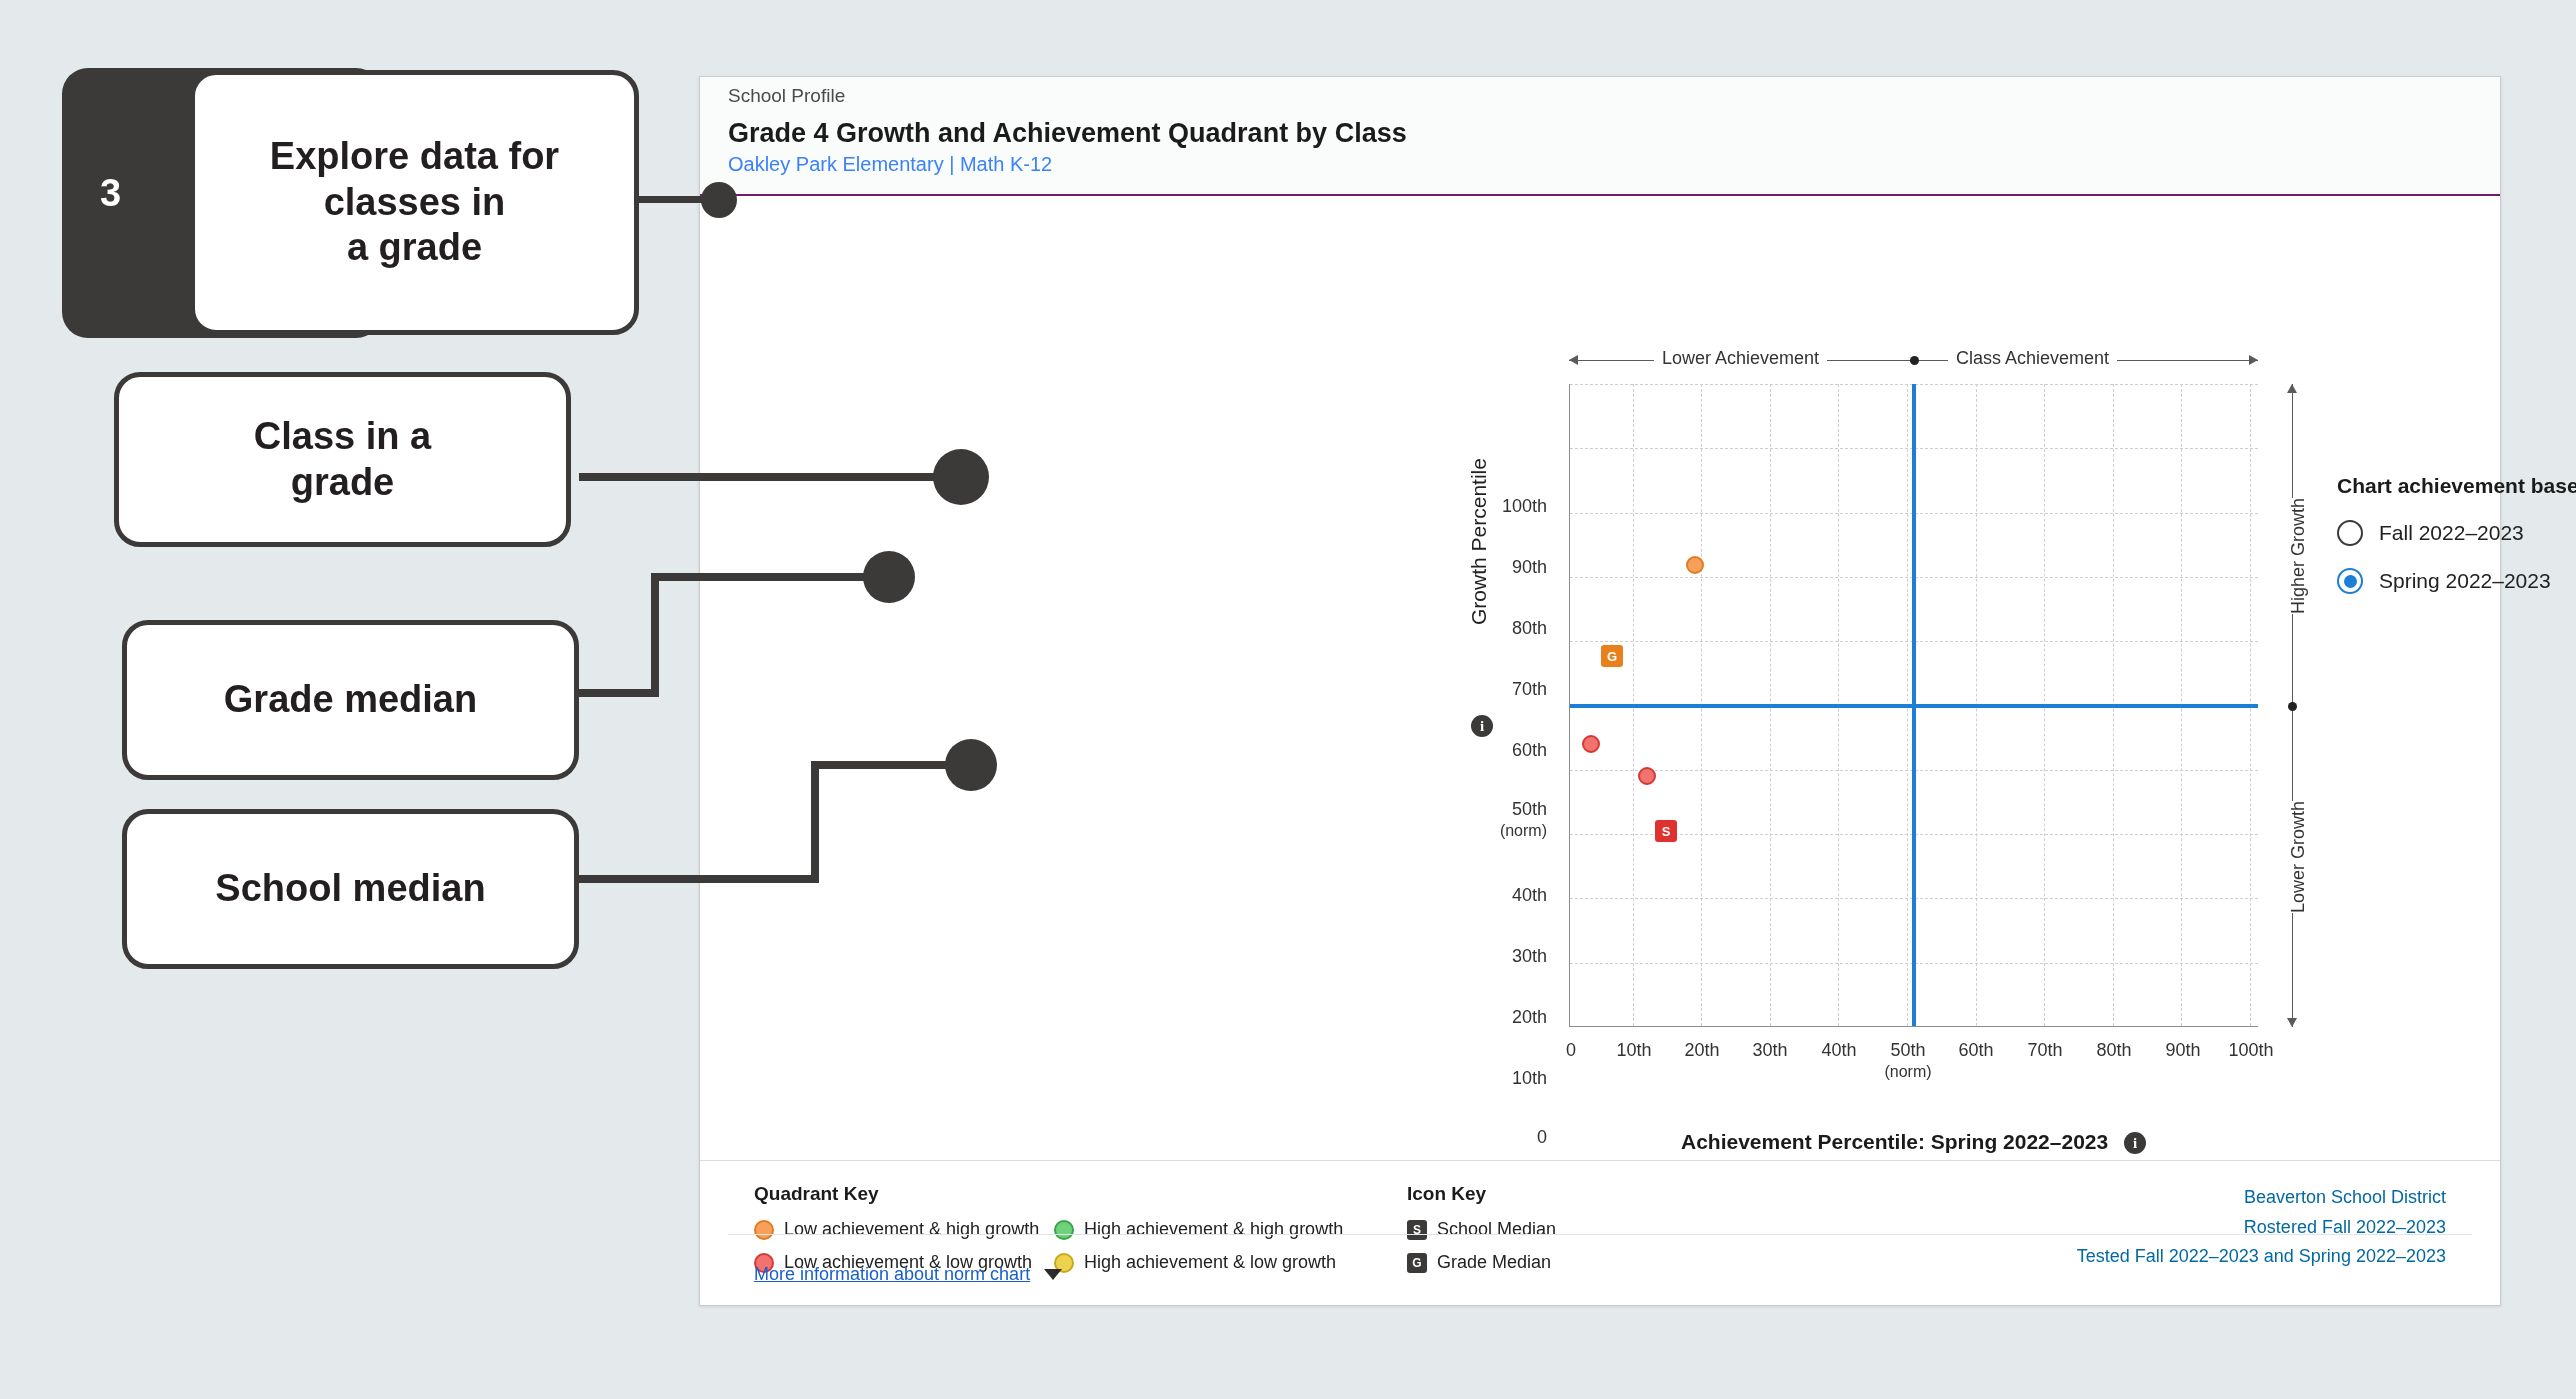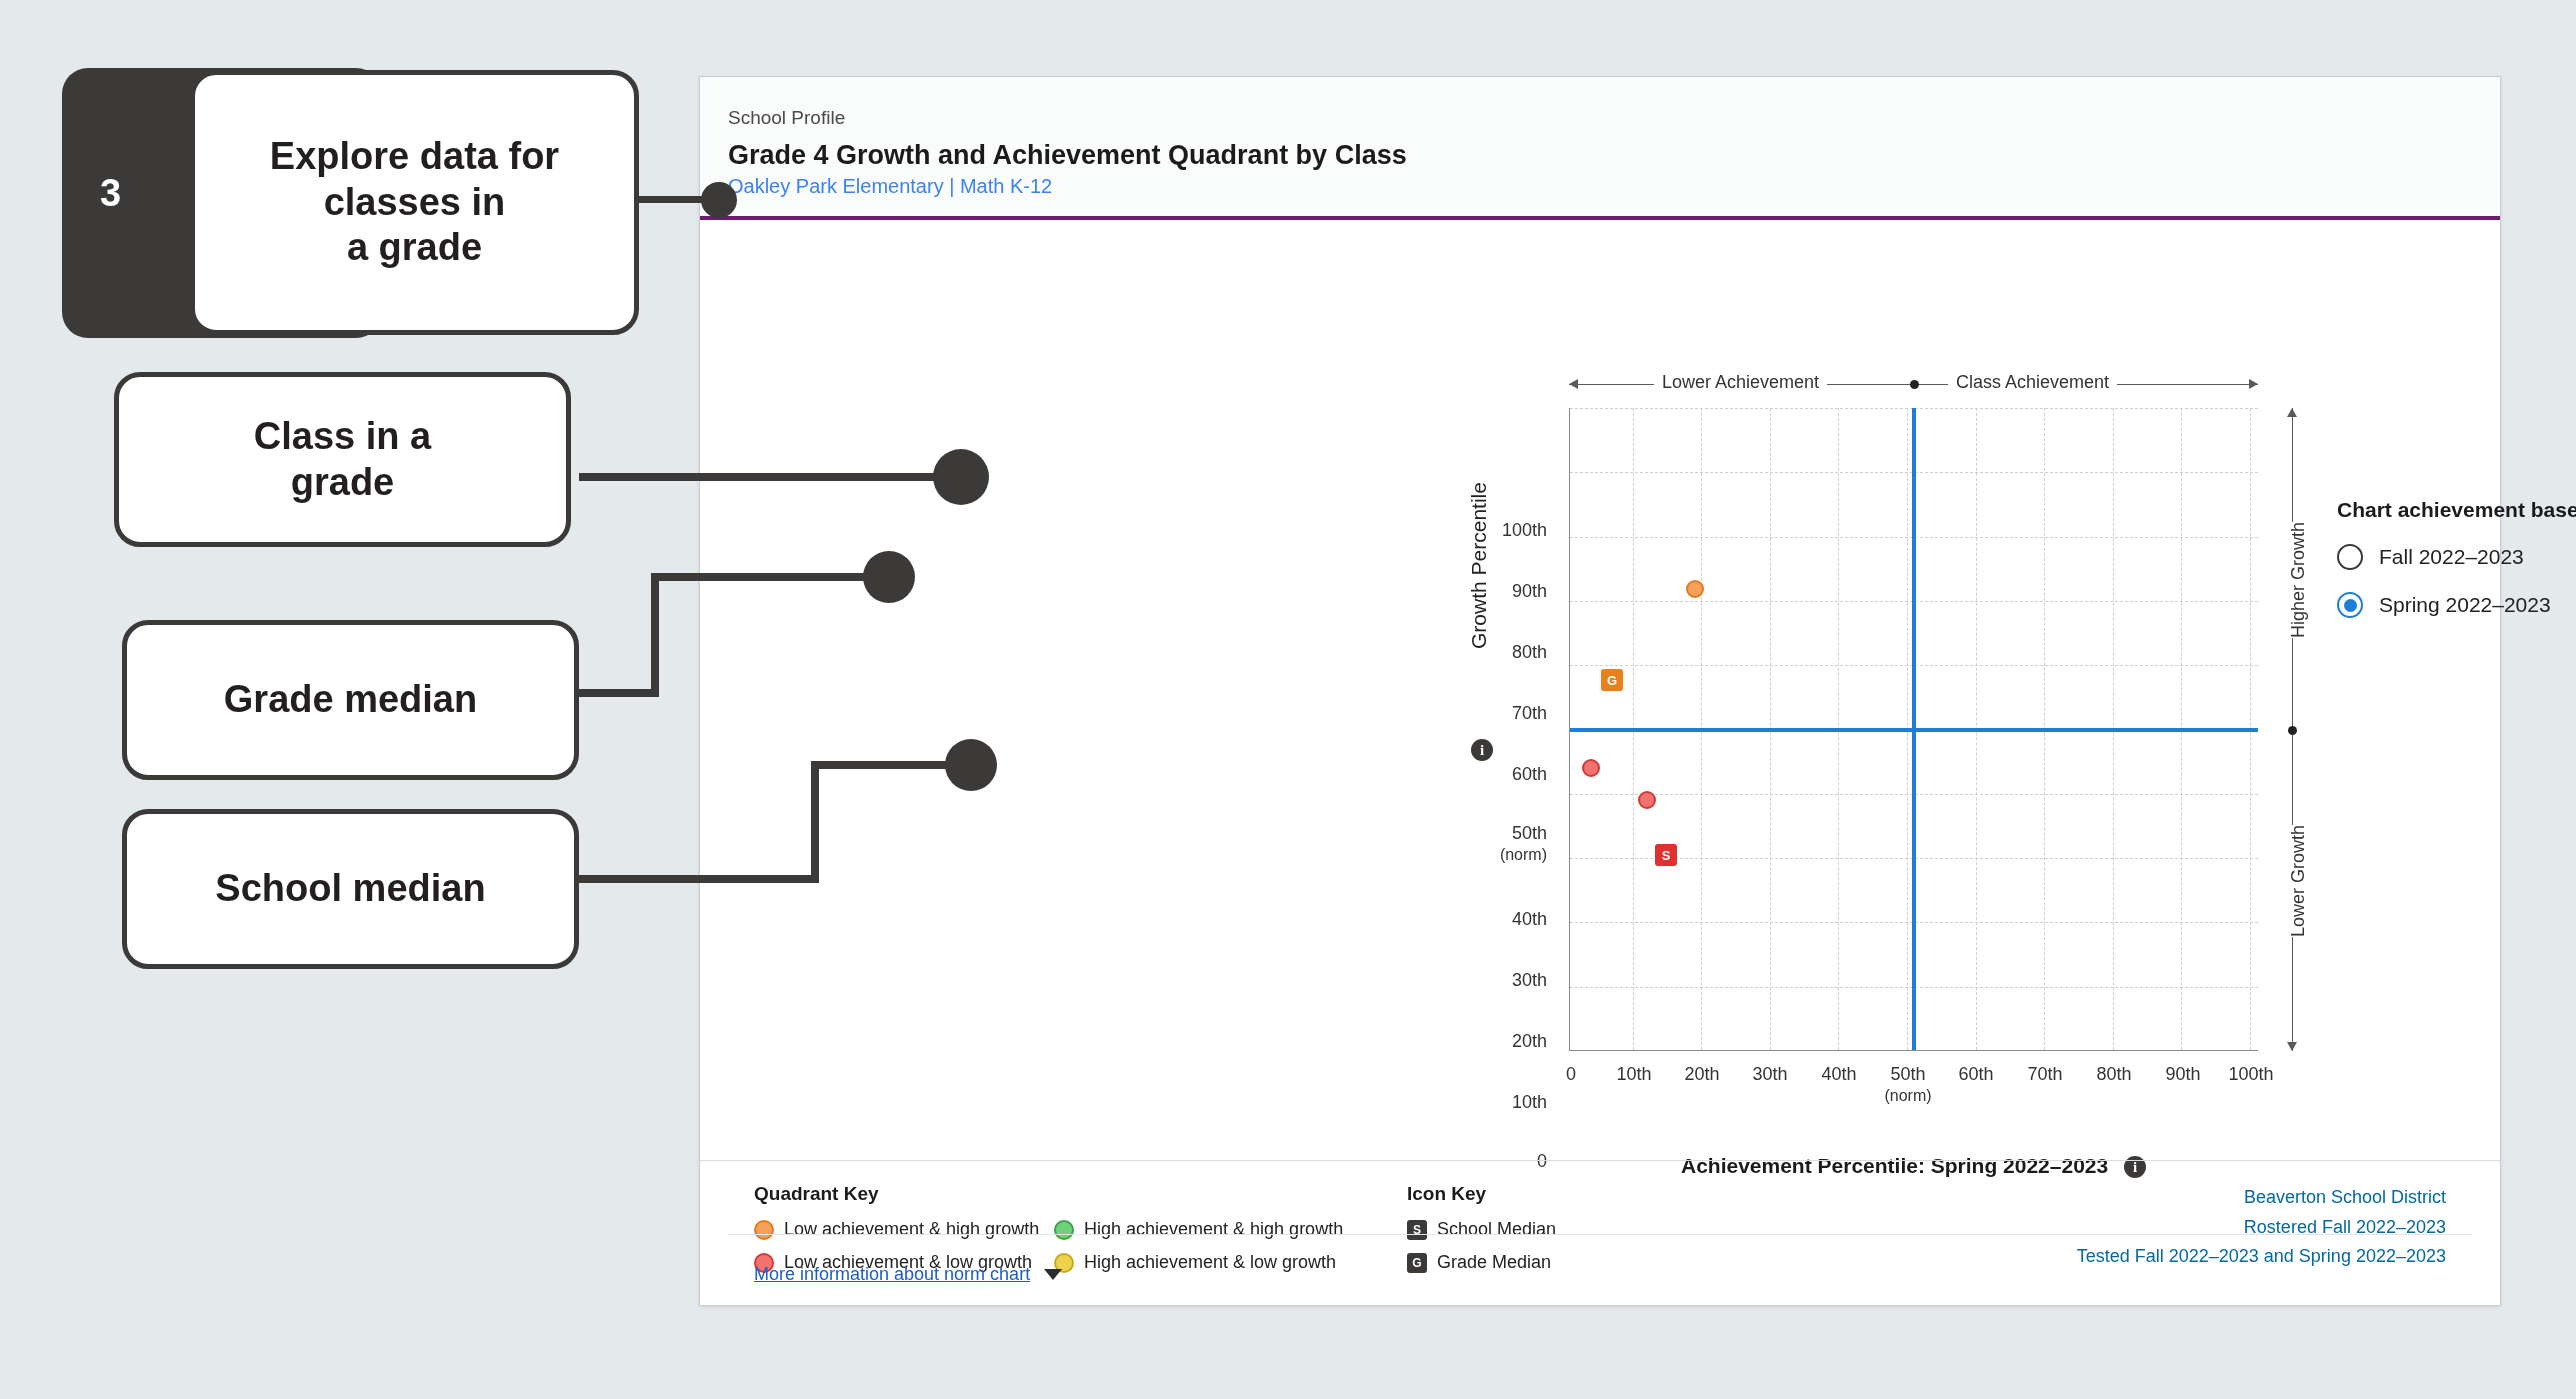--- a/index.html
+++ b/index.html
@@ -71,22 +71,22 @@
     position: absolute;
     left: 699px;
     top: 76px;
     width: 1802px;
     height: 1230px;
     background: #fff;
     border: 1px solid #c9cdd0;
     box-shadow: 0 1px 3px rgba(0,0,0,0.10);
   }
   .card-header {
-    padding: 30px 28px 18px 28px;
-    border-bottom: 4px solid #701a75;
+    padding: 8px 28px 18px 28px;
+    border-bottom: 2px solid #701a75;
     background: #fafbfb;
   }
   .eyebrow { font-size: 19px; color: #4a4a4a; }
   .card-title { font-size: 27px; font-weight: bold; color: #1b1b1b; margin-top: 11px; }
   .card-sub { font-size: 20px; color: #3b82f6; margin-top: 4px; }
 
   .card-body { position: relative; height: 854px; }
   
   .plot {
     position: absolute;

